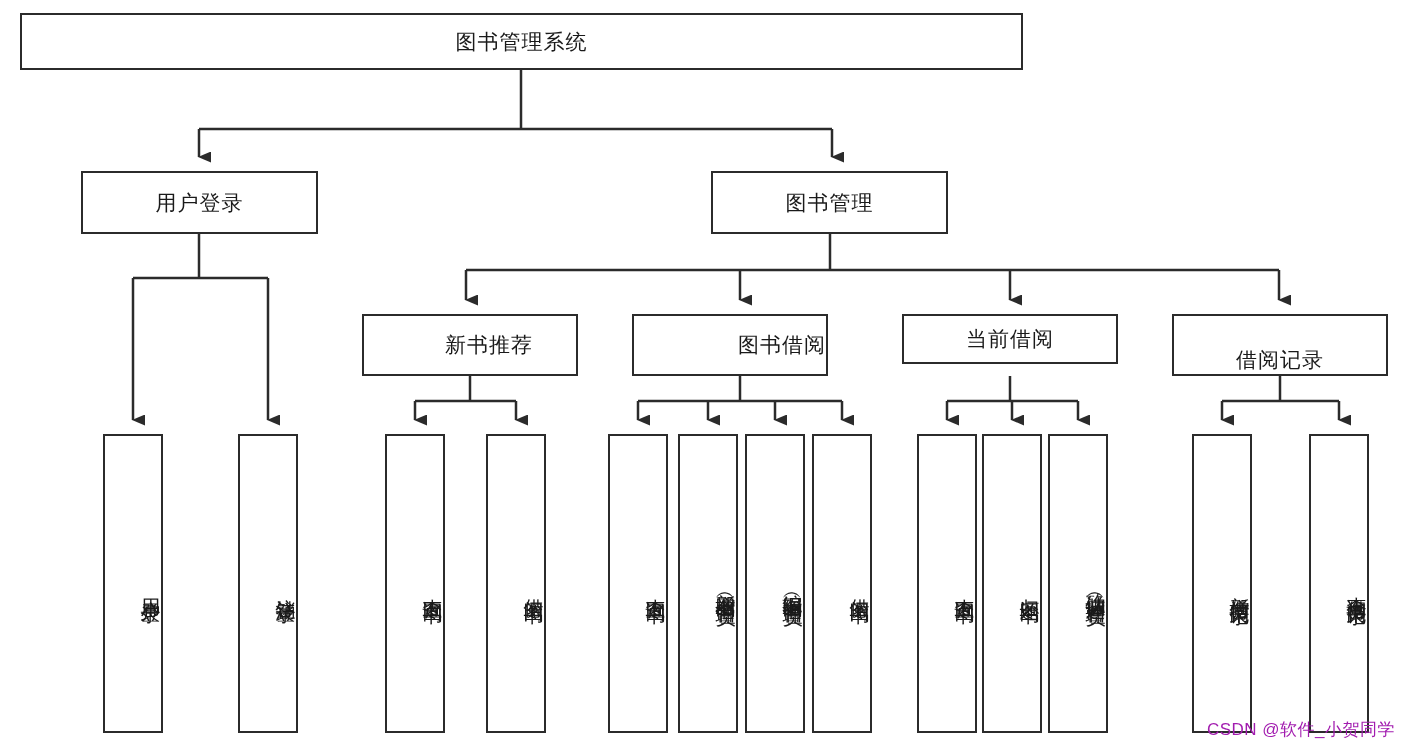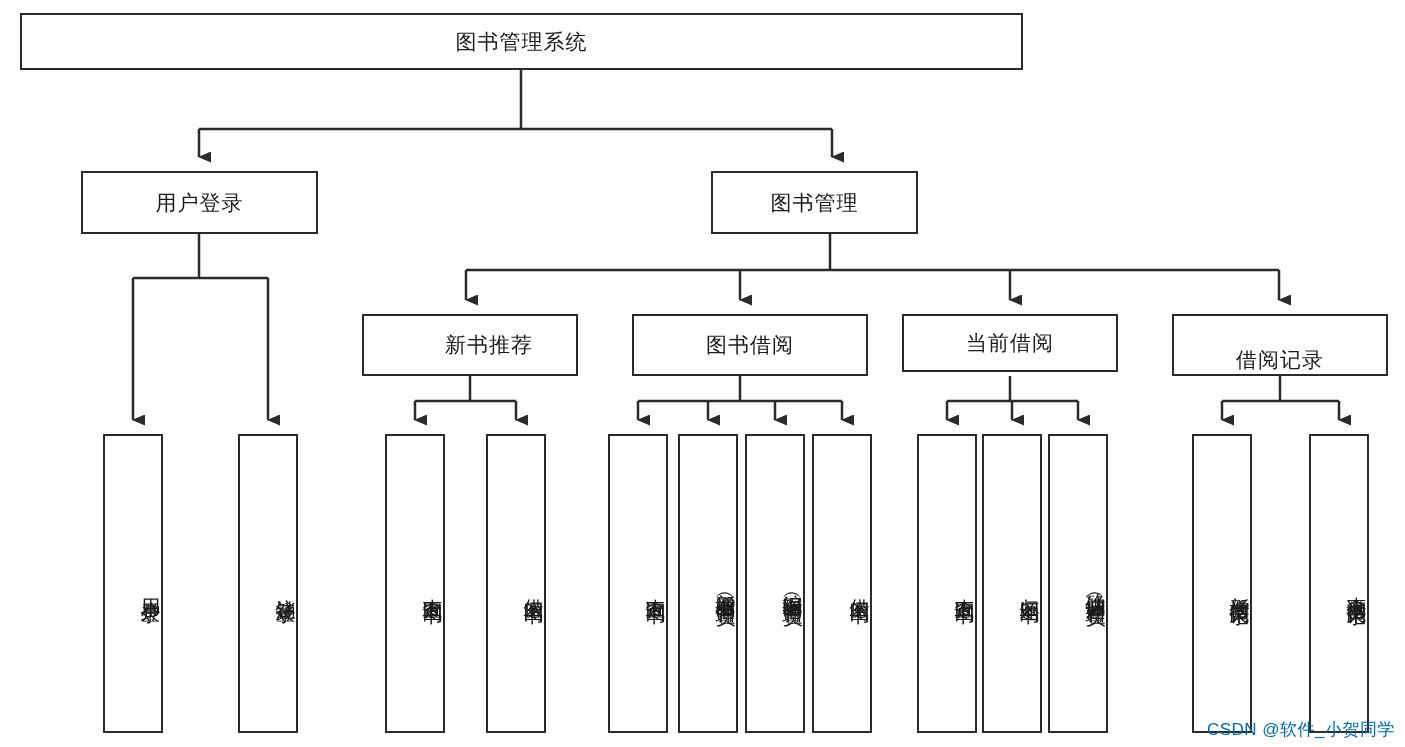--- a/index.html
+++ b/index.html
@@ -53,21 +53,21 @@
     top: 0;
     width: 1405px;
     height: 747px;
     pointer-events: none;
   }
   .watermark {
     position: absolute;
     right: 10px;
     bottom: 6px;
     font-size: 17px;
-    color: #0369a1;
+    color: #a21caf;
     letter-spacing: 0.5px;
     white-space: nowrap;
   }
 </style>
 </head>
 <body>
 
 <div id="canvas">
 
   <svg class="wires" viewBox="0 0 1405 747">
@@ -120,31 +120,31 @@
     </g>
   </svg>
 
   <div class="node horiz" style="left:20px; top:13px; width:1003px; height:57px;">
     <span>图书管理系统</span>
   </div>
 
   <div class="node horiz" style="left:81px; top:171px; width:237px; height:63px;">
     <span>用户登录</span>
   </div>
-  <div class="node horiz" style="left:711px; top:171px; width:207px; height:63px;">
+  <div class="node horiz" style="left:711px; top:171px; width:237px; height:63px;">
     <span>图书管理</span>
   </div>
 
   <div class="node horiz" style="left:362px; top:314px; width:216px; height:62px;padding-left:38px;">
     <span>新书推荐</span>
   </div>
-  <div class="node horiz" style="left:632px; top:314px; width:236px; height:62px;">
+  <div class="node horiz" style="left:632px; top:314px; width:196px; height:62px;justify-content:flex-end;">
     <span>图书借阅</span>
   </div>
-  <div class="node horiz" style="left:902px; top:314px; width:216px; height:58px;">
+  <div class="node horiz" style="left:902px; top:314px; width:216px; height:50px;">
     <span>当前借阅</span>
   </div>
   <div class="node horiz" style="left:1172px; top:314px; width:216px; height:62px;align-items:flex-end;">
     <span>借阅记录</span>
   </div>
 
   <div class="node vert" style="left:103px; top:434px; width:60px; height:299px;">
     <span class="vtext">用户登录</span>
   </div>
   <div class="node vert" style="left:238px; top:434px; width:60px; height:299px;">

